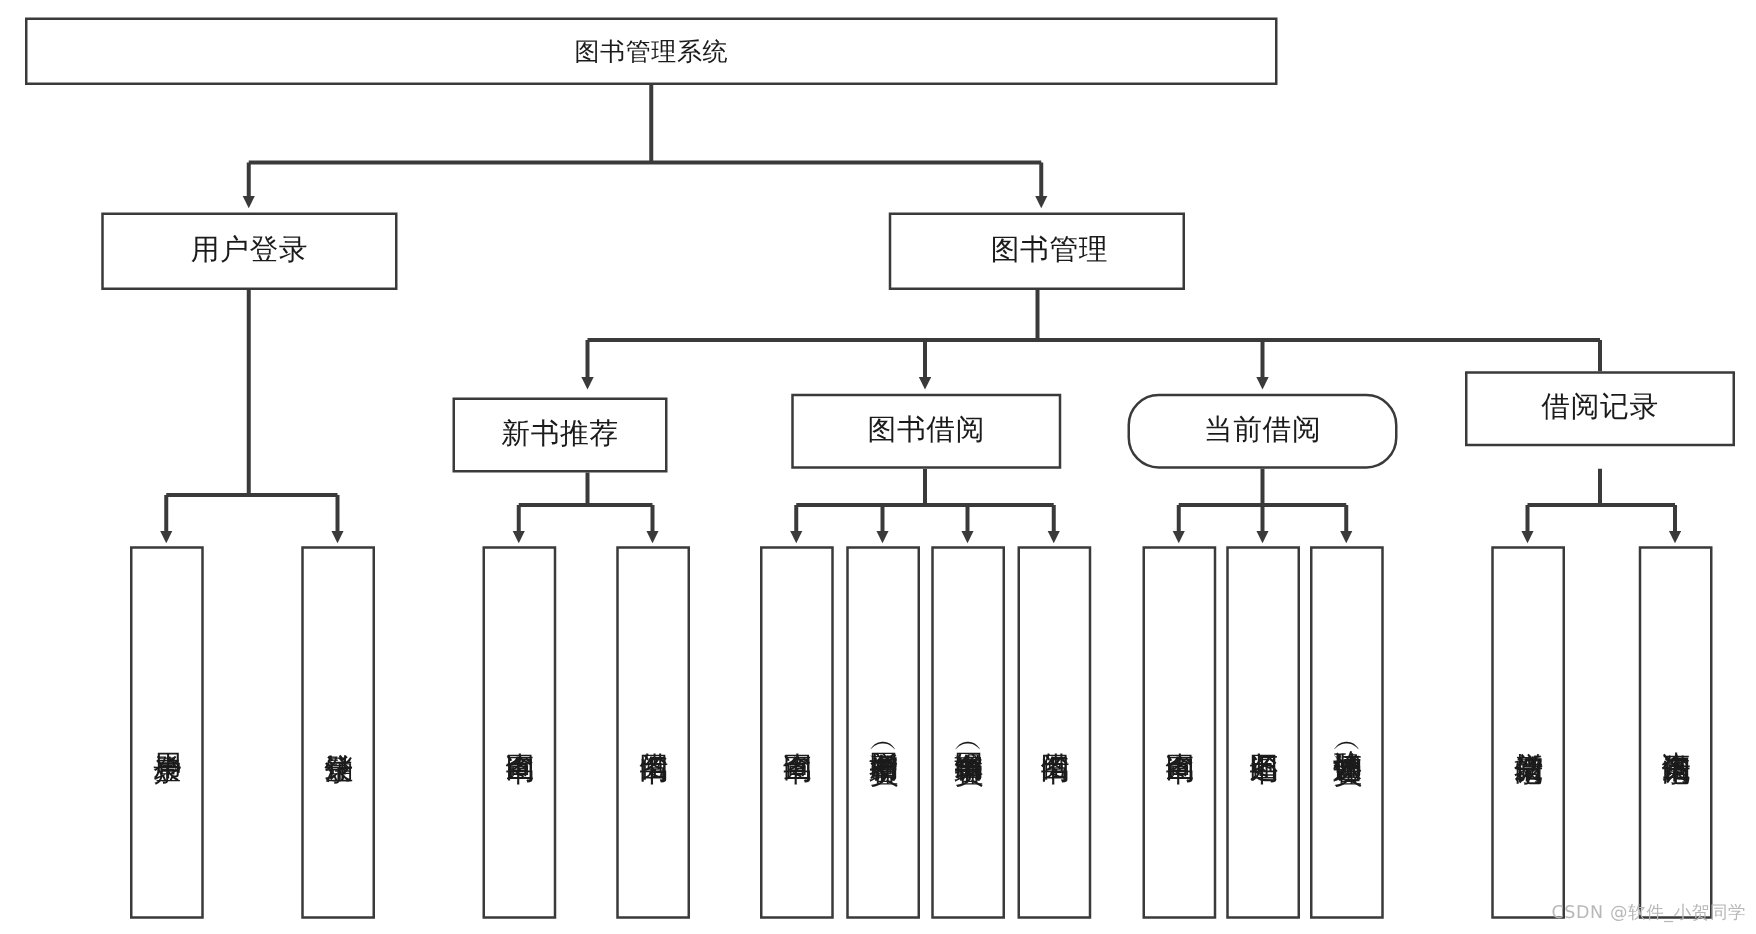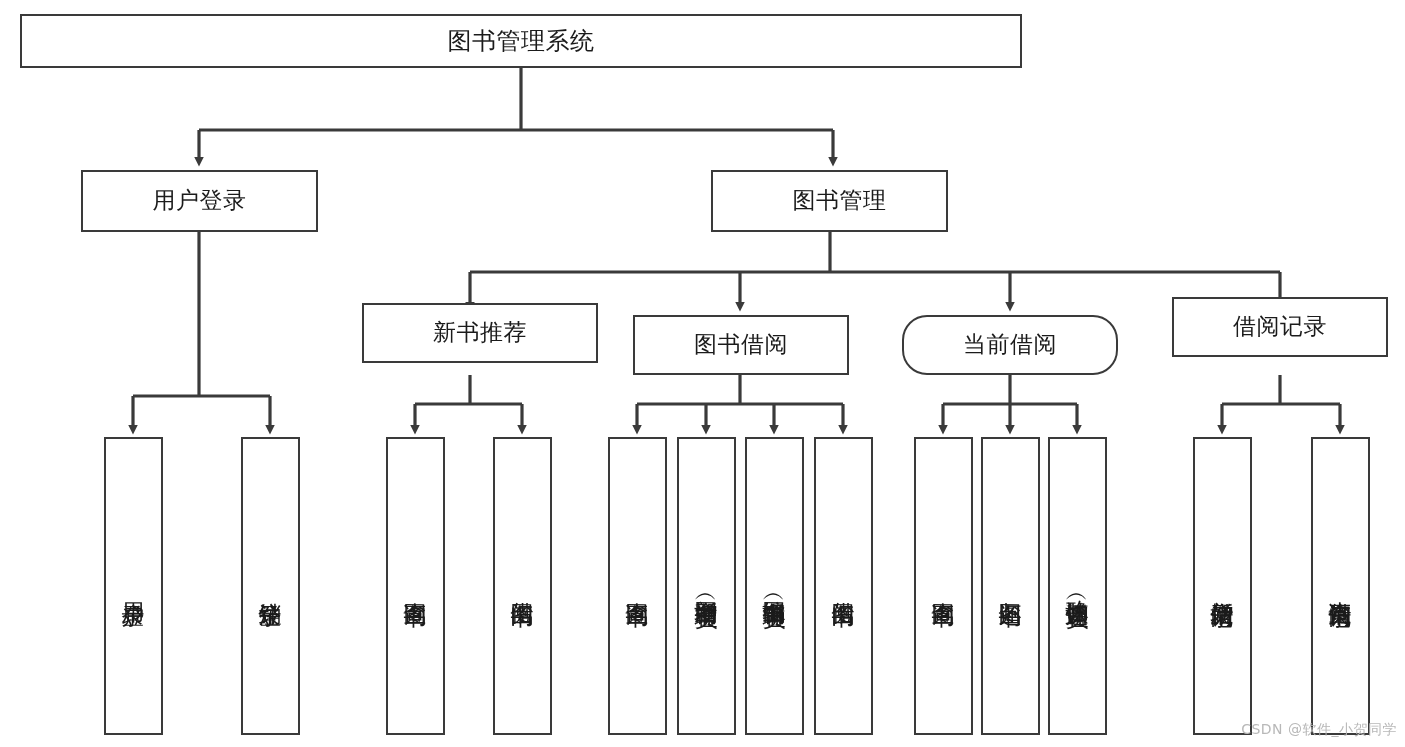--- a/index.html
+++ b/index.html
@@ -34,21 +34,21 @@
     align-items: center;
     justify-content: center;
     color: #1b1b1b;
   }
   .node-h {
     font-size: 23px;
     letter-spacing: 0.5px;
     line-height: 1.2;
   }
   .node-root {
-    font-size: 24px;
+    font-size: 20px;
   }
   .node-v {
     writing-mode: vertical-rl;
     text-orientation: upright;
     font-size: 23px;
     line-height: 1.22;
     letter-spacing: 1px;
     padding-top: 4px;
     padding-bottom: 4px;
     white-space: nowrap;
@@ -124,21 +124,21 @@
       <path d="M1340,404 L1340,426" marker-end="url(#arrow)"></path>
     </g>
   </svg>
 
   <div class="node node-h node-root" style="left:20px; top:14px; width:1002px; height:54px;">图书管理系统</div>
 
   <div class="node node-h" style="left:81px; top:170px; width:237px; height:62px;">用户登录</div>
 
   <div class="node node-h" style="left:711px; top:170px; width:237px; height:62px;padding-left:20px;">图书管理</div>
 
-  <div class="node node-h" style="left:362px; top:303px; width:236px; height:60px;">新书推荐</div>
+  <div class="node node-h" style="left:362px; top:318px; width:172px; height:60px;">新书推荐</div>
 
   <div class="node node-h" style="left:633px; top:315px; width:216px; height:60px;">图书借阅</div>
 
   <div class="node node-h" style="left:902px; top:315px; width:216px; height:60px;border-radius:25px;">当前借阅</div>
 
   <div class="node node-h" style="left:1172px; top:297px; width:216px; height:60px;">借阅记录</div>
 
   <div class="node node-v" style="left:104px; top:437px; width:59px; height:298px;">
     <span>用户登录</span>
   </div>

